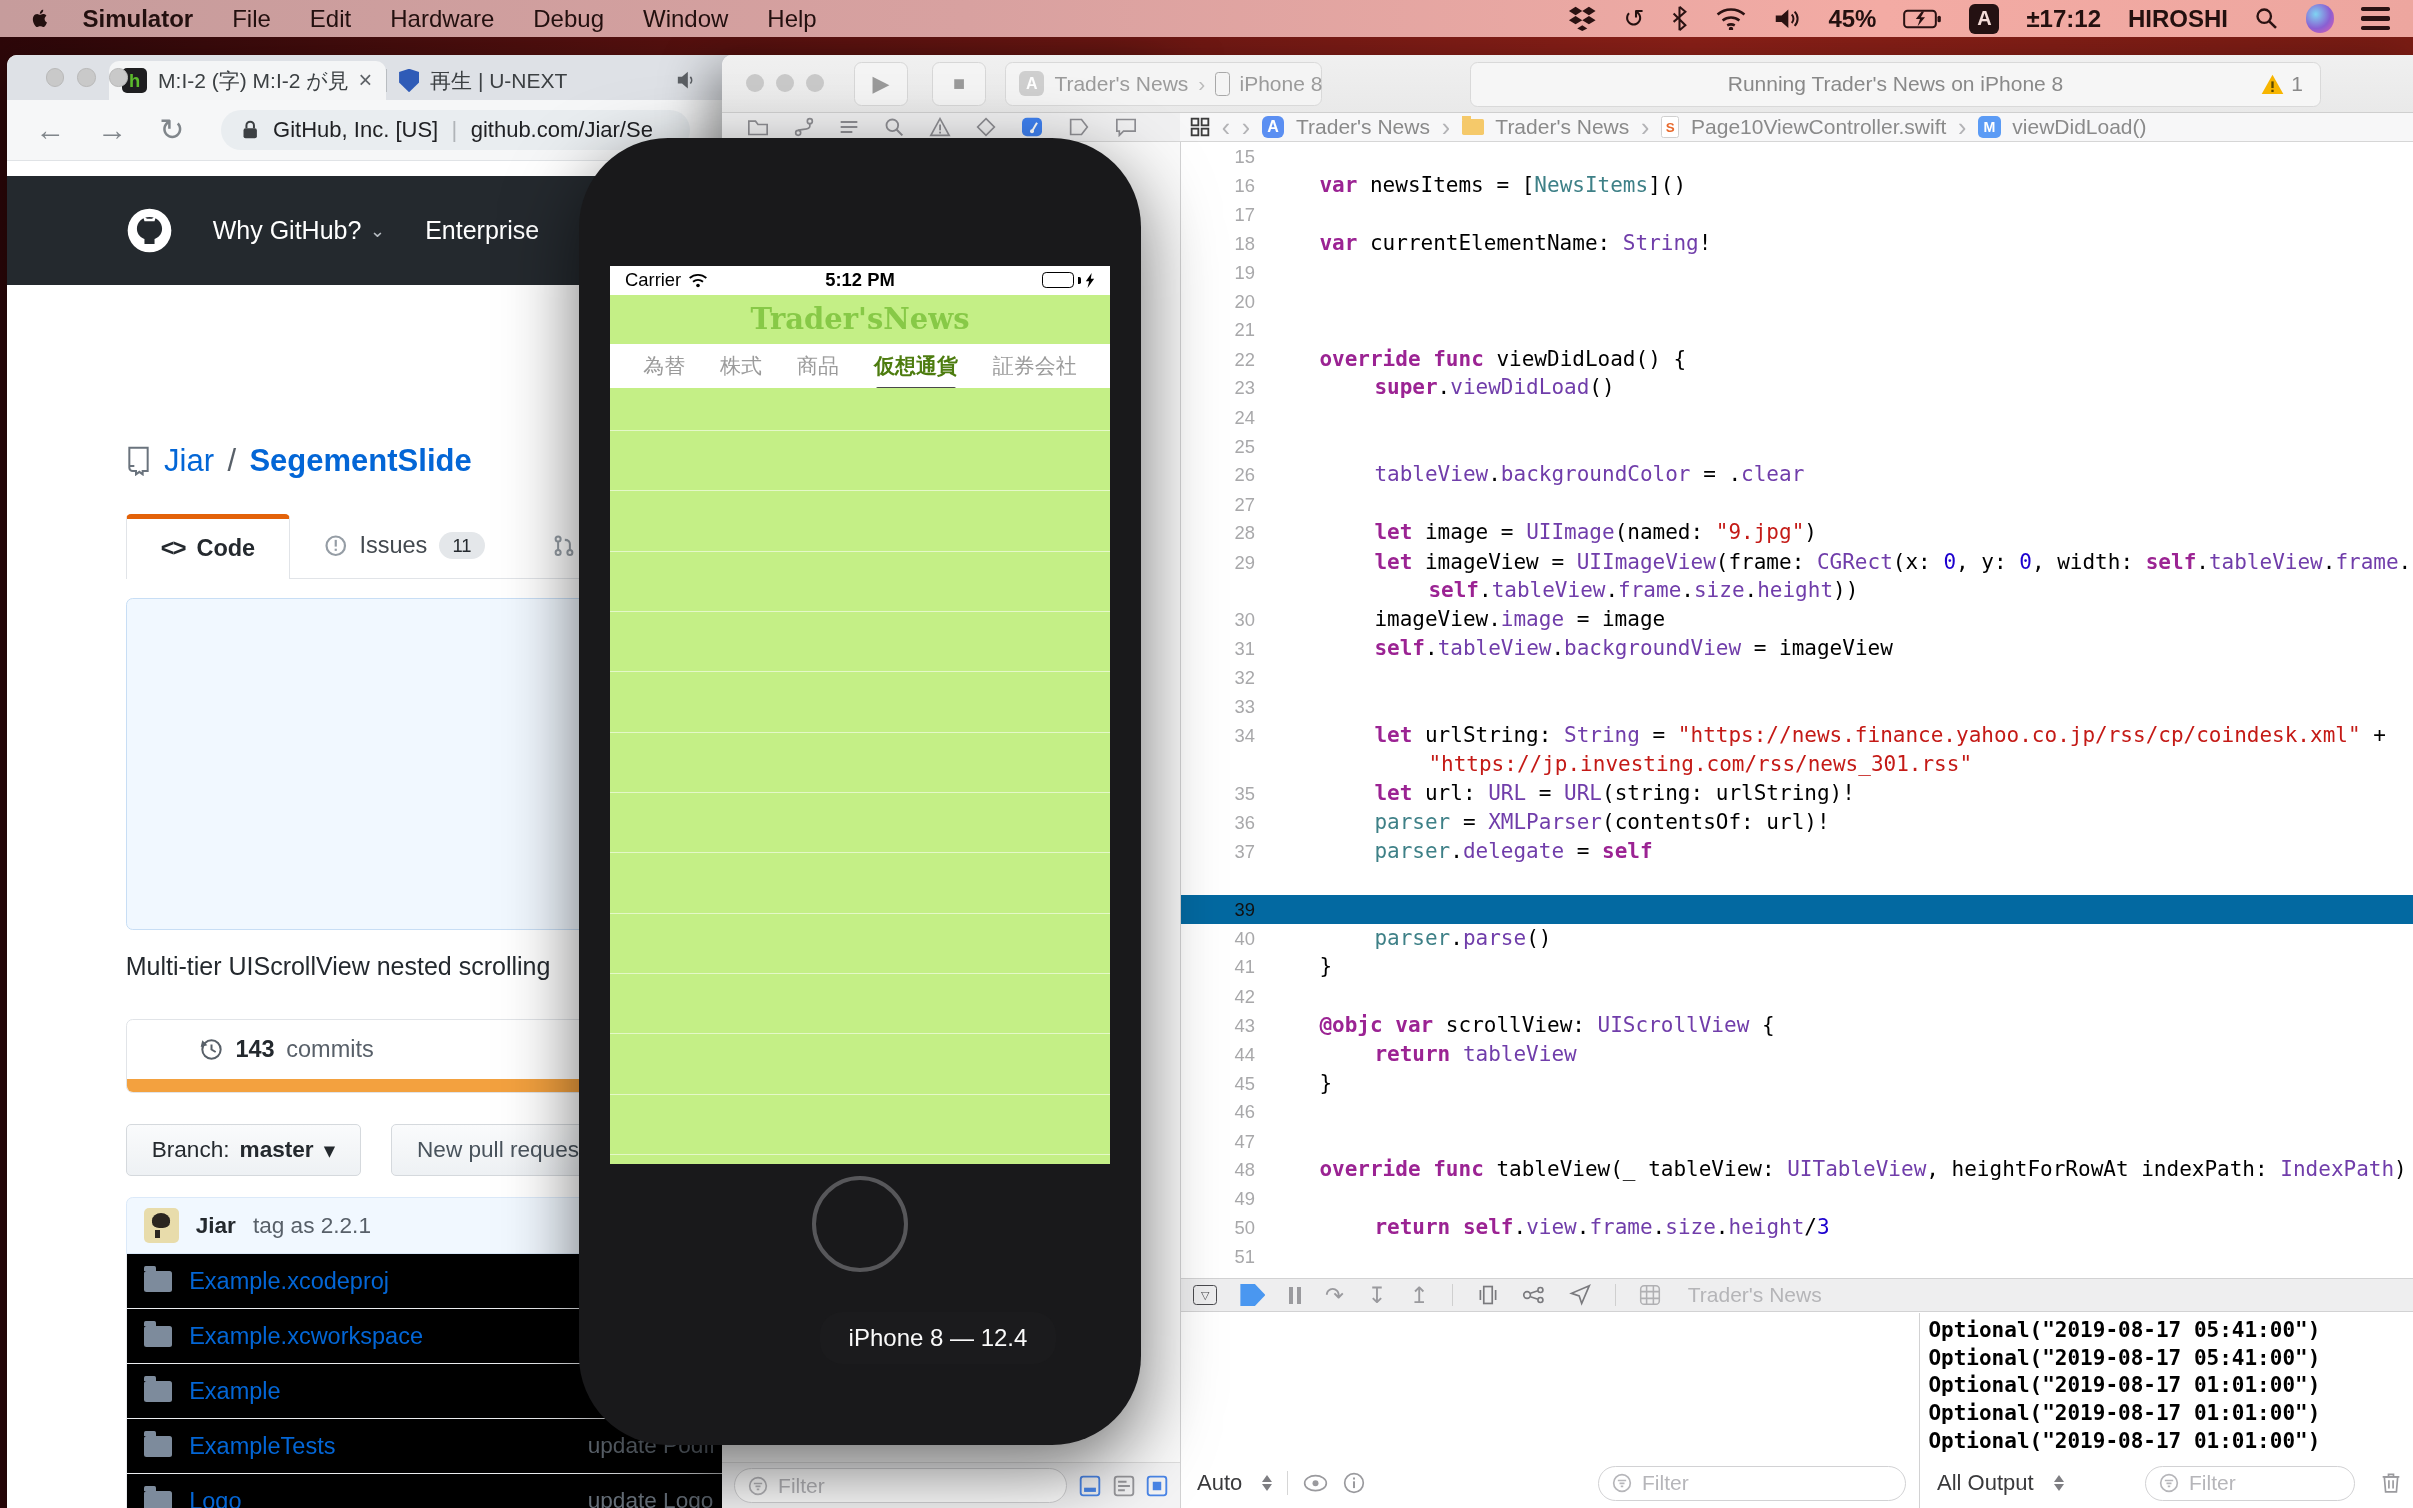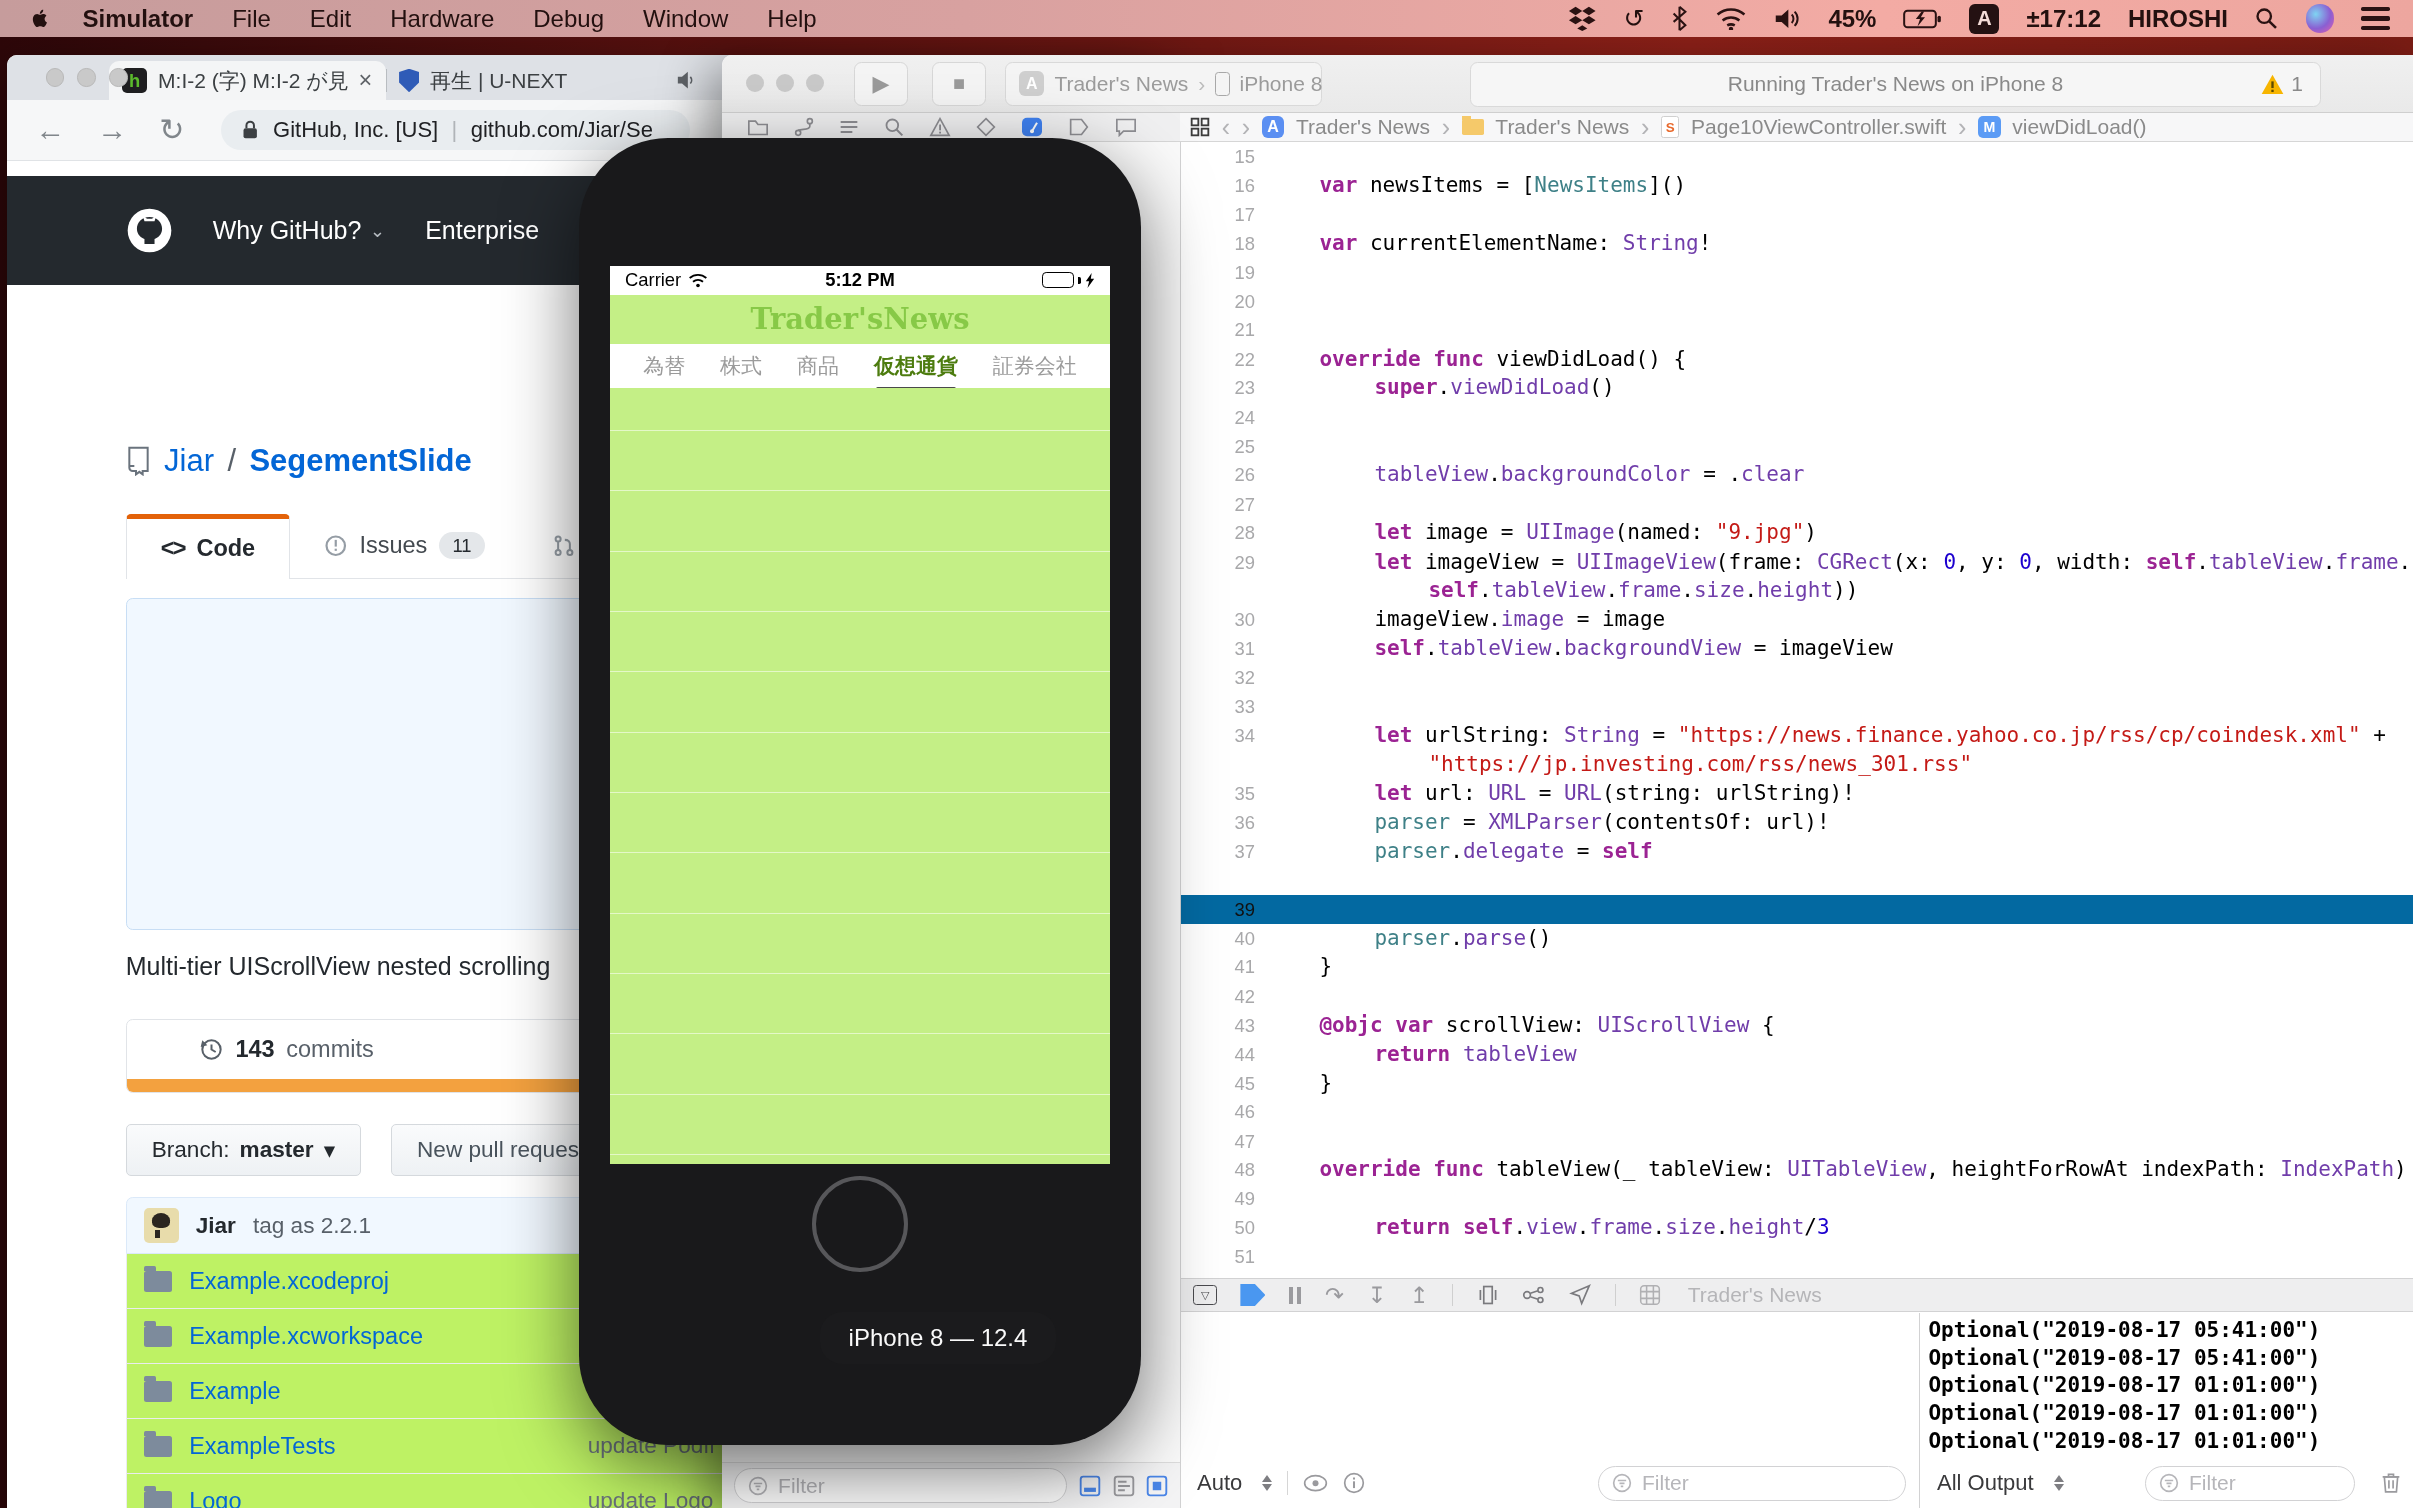--- a/index.html
+++ b/index.html
@@ -87,21 +87,21 @@
   .ghbtn .muted{color:#49535c;}
   .commitrow{position:absolute;top:1036px;left:119px;width:788px;height:57px;background:#f1f8ff;
              border:0.8px solid #dbe9f9;border-radius:6.7px 6.7px 0 0;display:flex;align-items:center;
              padding-left:17px;gap:17px;font-size:22.6px;}
   .avatar{width:35px;height:35px;border-radius:5px;background:#e8dcab;position:relative;overflow:hidden;flex:none;}
   .avatar:before{content:"";position:absolute;left:8.4px;top:5px;width:18.4px;height:15px;background:#2b2620;border-radius:50% 50% 40% 40%;}
   .avatar:after{content:"";position:absolute;left:11.7px;top:22px;width:5px;height:8.4px;background:#2b2620;}
   .cauthor{font-weight:700;color:#24292e;}
   .cmsg{color:#586069;}
   #gh-files{position:absolute;top:1093px;left:119px;width:788px;}
-  .file-row{height:55px;border:0.8px solid #eaecef;border-top:none;background:#bef264;
+  .file-row{height:55px;border:0.8px solid #eaecef;border-top:none;background:#000000;
             display:flex;align-items:center;padding-left:17px;position:relative;}
   .ficon{width:28.5px;height:21px;background:#7d8b9c;border-radius:2.5px;position:relative;flex:none;}
   .ficon:before{content:"";position:absolute;left:0;top:-4.2px;width:12.6px;height:5px;background:#7d8b9c;border-radius:1.7px 1.7px 0 0;}
   .fname{color:#0366d6;font-size:23.5px;margin-left:17px;white-space:nowrap;}
   .fmsg{position:absolute;left:461px;color:#6a737d;font-size:22.6px;white-space:nowrap;}
 
   
   #xcode{left:722px;top:55px;width:1691px;height:1453px;border-radius:10px 0 0 0;z-index:20;
          background:#fff;box-shadow:-12.6px 12.6px 50px rgba(0,0,0,.4);}
   .xtoolbar{height:58px;background:linear-gradient(#f0f0f0,#e9e9e9);border-bottom:0.8px solid #cfcfcf;

